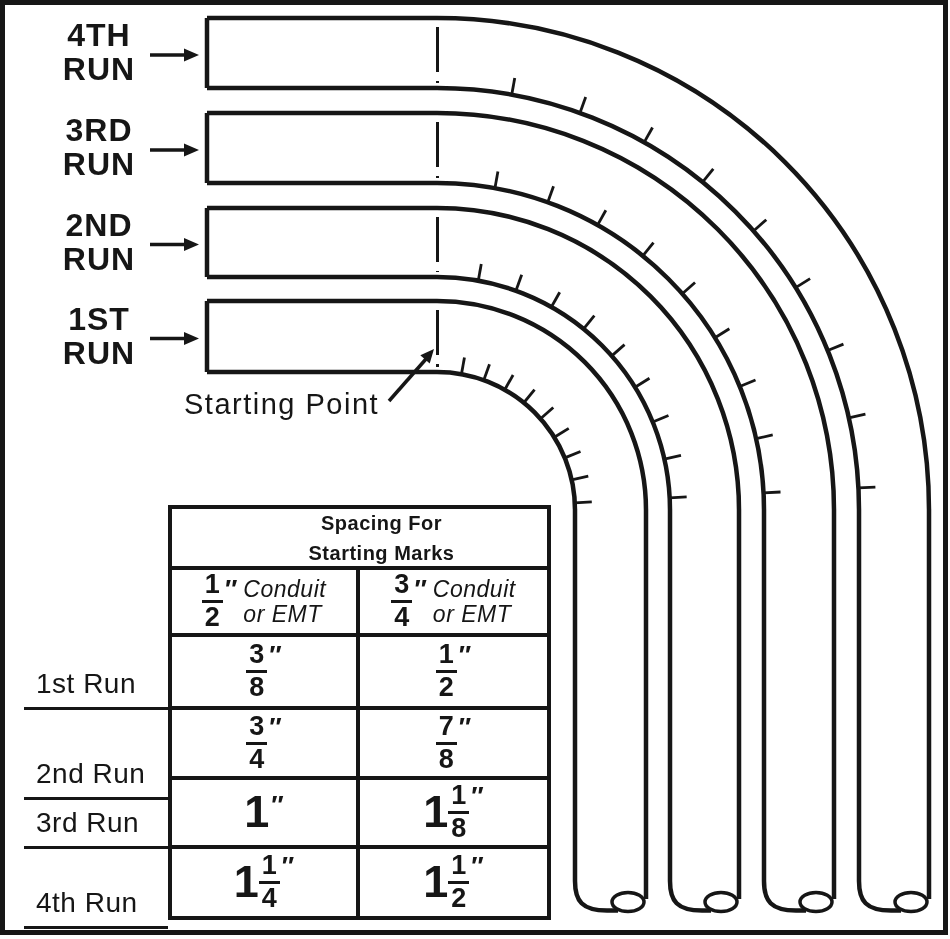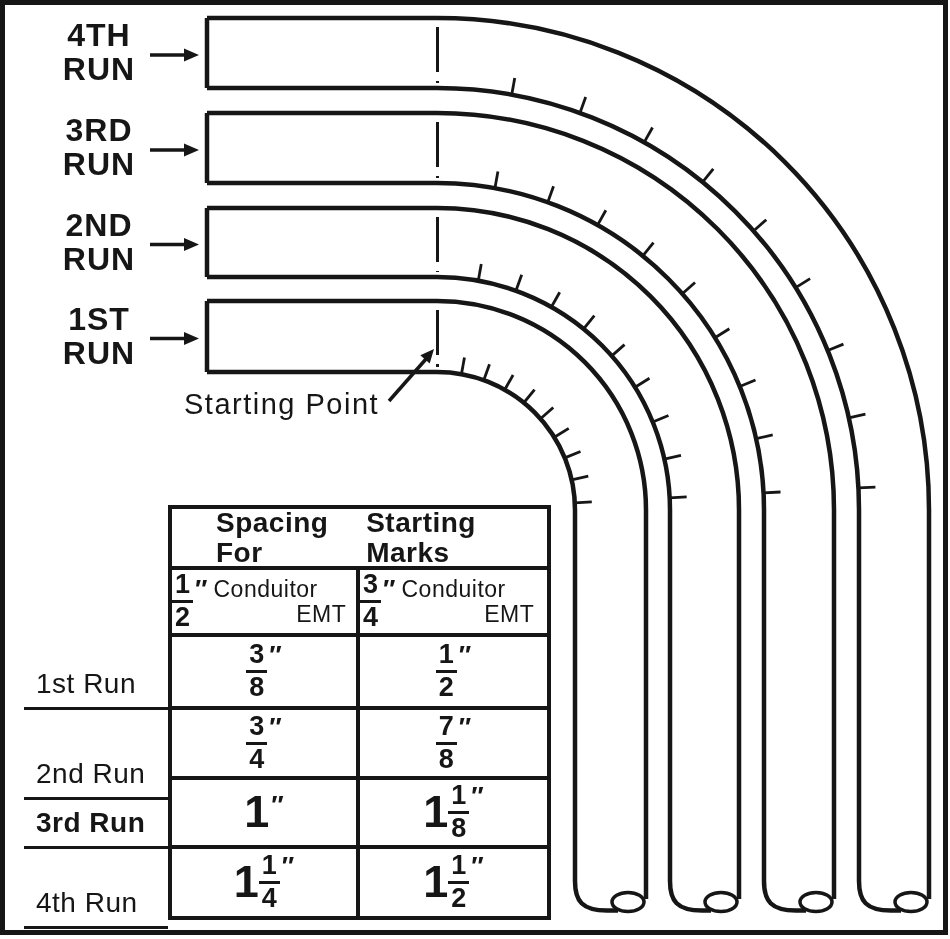--- a/index.html
+++ b/index.html
@@ -14,23 +14,23 @@
   
   .spacing-table{
     position:absolute; left:168px; top:505px; width:383px; height:415px;
     border:4px solid var(--ink); box-sizing:border-box; background:var(--paper);
     display:grid; grid-template-columns:188px 187px;
     grid-template-rows:61px 67px 73px 70px 69px 67px;
   }
   .tcell{ display:flex; align-items:center; justify-content:center; box-sizing:border-box; }
   .bb{ border-bottom:4px solid var(--ink); }
   .br{ border-right:4px solid var(--ink); }
-  .title-cell{ grid-column:1/3; font-weight:700; font-size:28px; line-height:30px; letter-spacing:0.5px;padding-left:44px; }
+  .title-cell{ grid-column:1/3; flex-direction:column; font-weight:700; font-size:20px; line-height:30px; letter-spacing:0.5px;padding-left:44px; }
   .head-cell{ font-size:23px; gap:4px; }
-  .head-text{ display:flex; flex-direction:row; line-height:25px; letter-spacing:0.5px; }
+  .head-text{ display:flex; flex-direction:column; line-height:25px; letter-spacing:0.5px;font-style:italic; }
   .value{ display:inline-flex; align-items:center; }
   .whole{ font-size:45px; font-weight:700; line-height:0.9; }
   .frac{ display:inline-flex; flex-direction:column; align-items:center; font-weight:700; font-size:27px; line-height:0.95; }
   .frac .num{ border-bottom:3.5px solid var(--ink); padding:0 3px 2px; }
   .frac .den{ padding-top:2px; }
   .prime{ font-size:26px; font-weight:700; align-self:flex-start; position:relative; top:-2px; padding-left:2px; }
   .head-cell .prime{ top:2px; padding-right:2px; }
 
   
   .row-label{
@@ -233,17 +233,17 @@
             <span class="num">1</span>
             <span class="den">2</span>
           </span>
           <span class="prime">″</span>
         </span>
       </div>
     </div>
   <div id="row-labels">
       <div class="row-label" style="top: 640px; height: 70px;">1st Run</div>
       <div class="row-label" style="top: 710px; height: 90px;">2nd Run</div>
-      <div class="row-label" style="top: 780px; height: 69px; font-weight: bold;">3rd Run</div>
+      <div class="row-label" style="top: 780px; height: 69px;">3rd Run</div>
       <div class="row-label" style="top: 849px; height: 80px;">4th Run</div>
     </div>
 
 </div>
 
 </body></html>

